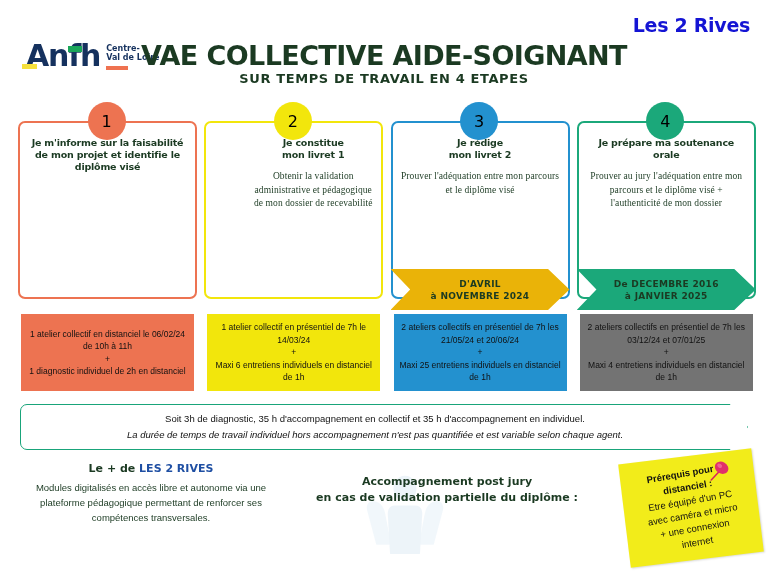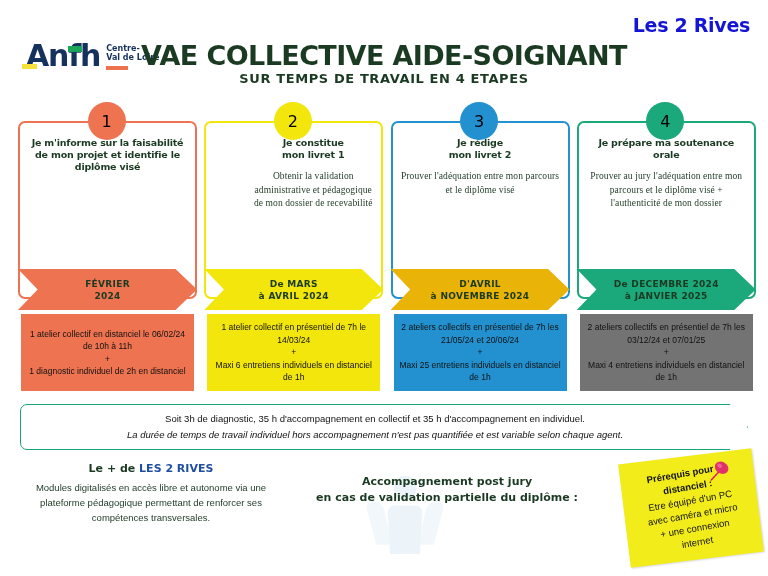--- a/index.html
+++ b/index.html
@@ -353,44 +353,32 @@
 </div>
 
 <div class="columns">
 
   <div class="col">
     <div class="badge" style="background: rgb(237, 115, 81);">1</div>
     <div class="card" style="border-color: rgb(237, 115, 81);">
       <div class="card-title" style="white-space: pre-line;">Je m'informe sur la faisabilité de mon projet et identifie le diplôme visé</div>
 
     </div>
-    <div class="chevron" style="background: rgb(237, 115, 81);">
-      <div>
-        <div>FÉVRIER</div>
-        <div>2024</div>
-      </div>
-    </div>
     <div class="detail" style="background: rgb(237, 115, 81); white-space: pre-line;">1 atelier collectif en distanciel le 06/02/24 de 10h à 11h
 +
 1 diagnostic individuel de 2h en distanciel</div>
   </div>
 
   <div class="col">
     <div class="badge" style="background: rgb(242, 230, 12);">2</div>
     <div class="card" style="border-color: rgb(242, 230, 12); padding-left: 46px;">
       <div class="card-title" style="white-space: pre-line;">Je constitue
 mon livret 1</div>
       <div class="card-body">Obtenir la validation administrative et pédagogique de mon dossier de recevabilité</div>
     </div>
-    <div class="chevron" style="background: rgb(242, 230, 12);">
-      <div>
-        <div>De MARS</div>
-        <div>à AVRIL 2024</div>
-      </div>
-    </div>
     <div class="detail" style="background: rgb(242, 230, 12); white-space: pre-line;">1 atelier collectif en présentiel de 7h le 14/03/24
 +
 Maxi 6 entretiens individuels en distanciel de 1h</div>
   </div>
 
   <div class="col">
     <div class="badge" style="background: rgb(35, 145, 207);">3</div>
     <div class="card" style="border-color: rgb(35, 145, 207);">
       <div class="card-title" style="white-space: pre-line;">Je rédige
 mon livret 2</div>
@@ -408,21 +396,21 @@
   </div>
 
   <div class="col">
     <div class="badge" style="background: rgb(27, 168, 122);">4</div>
     <div class="card" style="border-color: rgb(27, 168, 122);">
       <div class="card-title" style="white-space: pre-line;">Je prépare ma soutenance orale</div>
       <div class="card-body">Prouver au jury l'adéquation entre mon parcours et le diplôme visé + l'authenticité de mon dossier</div>
     </div>
     <div class="chevron" style="background: rgb(27, 168, 122);">
       <div>
-        <div>De DECEMBRE 2024</div>
+        <div>De DECEMBRE 2016</div>
         <div>à JANVIER 2025</div>
       </div>
     </div>
     <div class="detail" style="background: #737373; white-space: pre-line;">2 ateliers collectifs en présentiel de 7h les 03/12/24 et 07/01/25
 +
 Maxi 4 entretiens individuels en distanciel de 1h</div>
   </div>
 
 </div>
 

